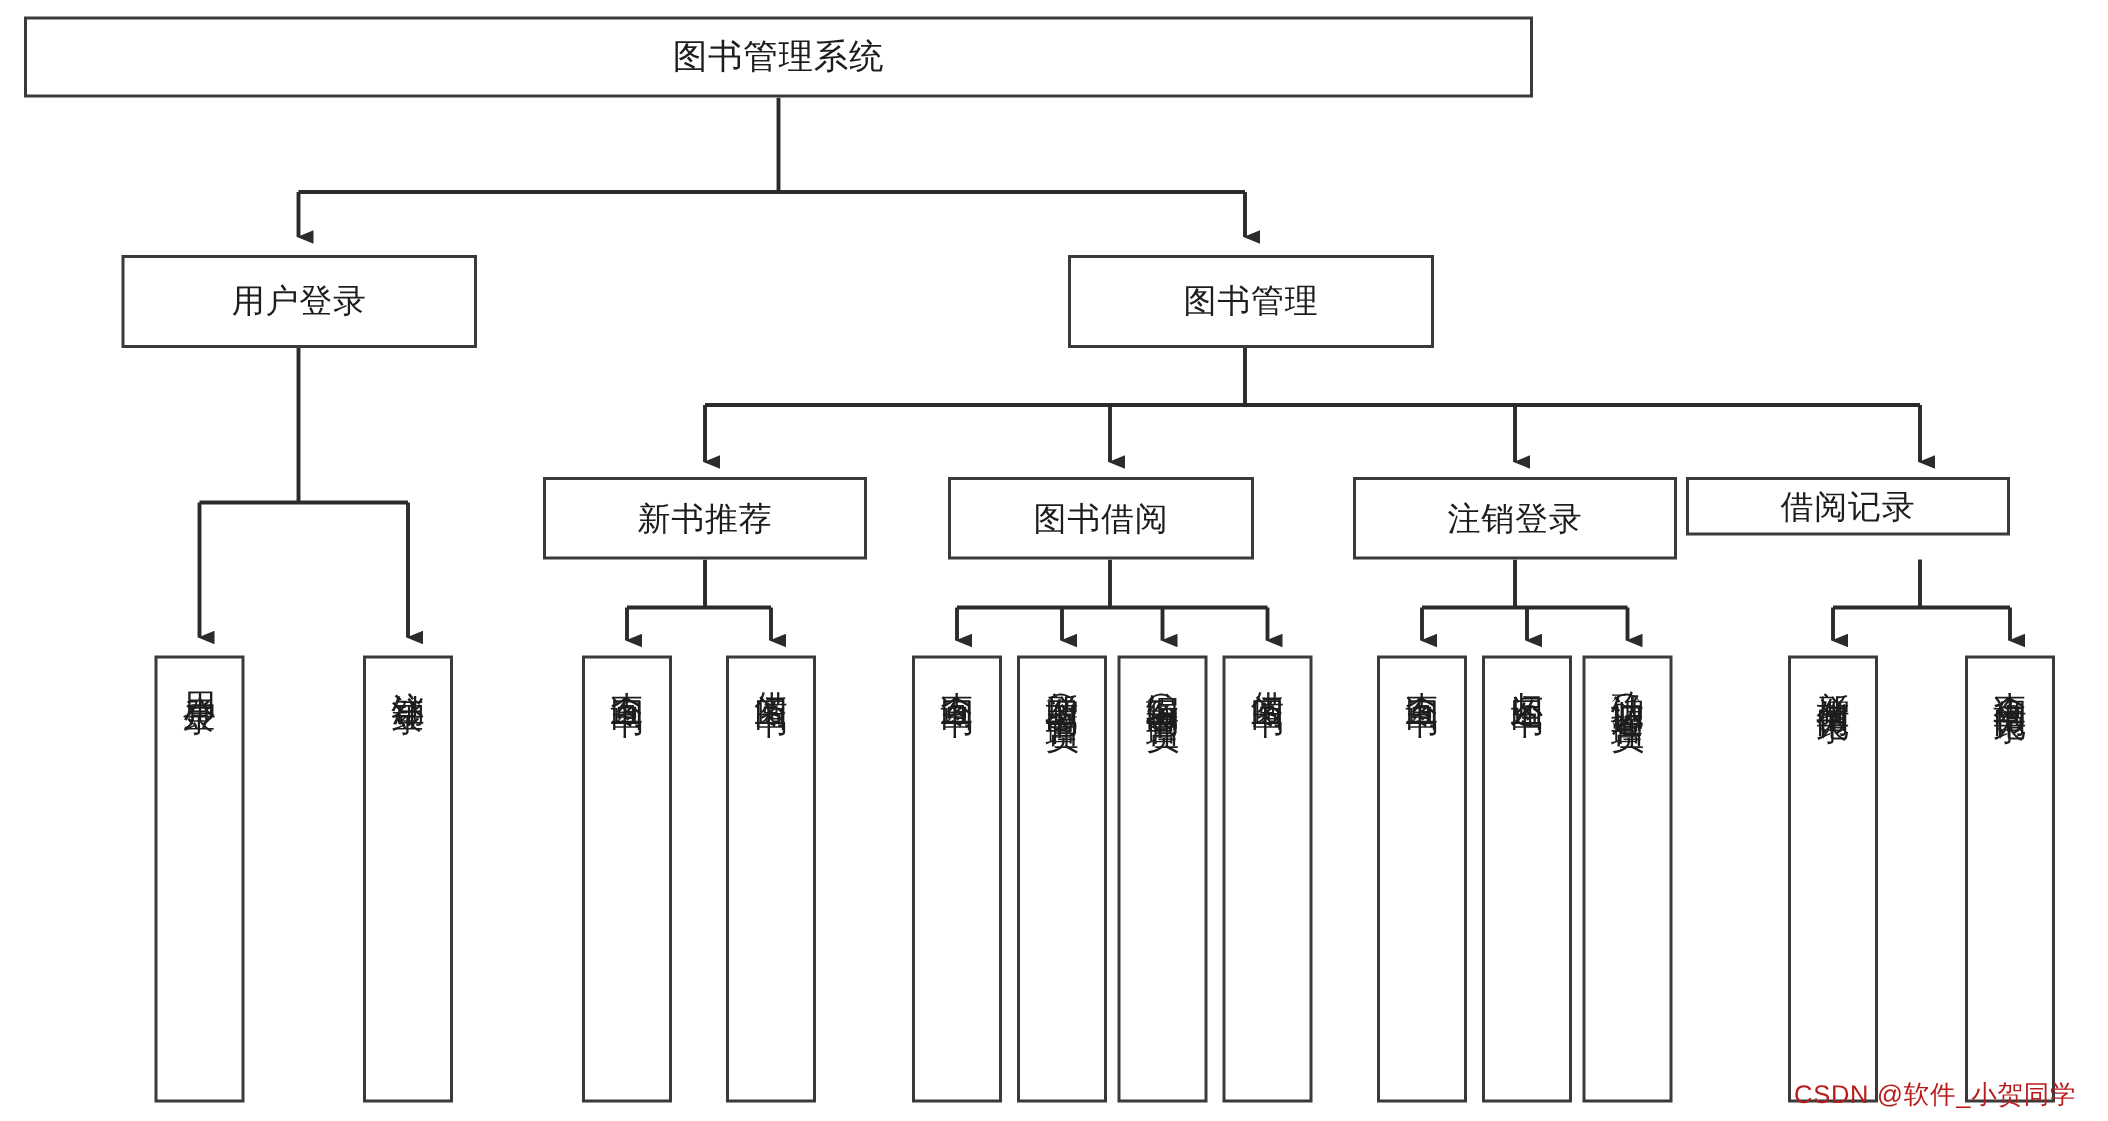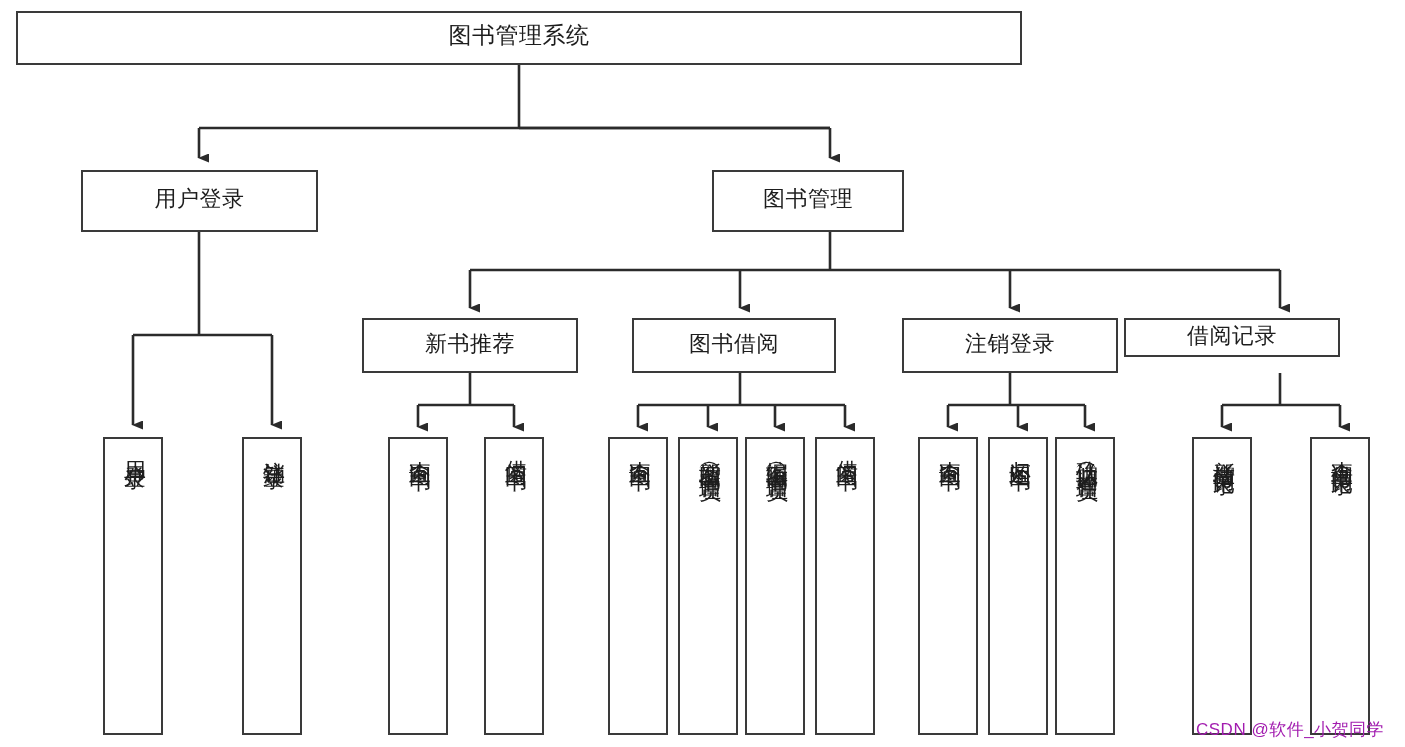--- a/index.html
+++ b/index.html
@@ -26,21 +26,20 @@
   }
   .node-box {
     position: absolute;
     box-sizing: border-box;
     border: 2px solid #3a3a3a;
     background: #ffffff;
     display: flex;
     align-items: center;
     justify-content: center;
     color: #1d1d1d;
-    font-family: Liberation Mono, monospace;
   }
   .node-label {
     display: block;
     text-align: center;
     line-height: 1.18;
     letter-spacing: 0.5px;
   }
   .node-horizontal .node-label {
     font-size: 22px;
   }
@@ -54,21 +53,21 @@
   .node-vertical .node-label {
     writing-mode: vertical-rl;
     text-orientation: upright;
     font-size: 22px;
     letter-spacing: 3px;
     line-height: 1;
     margin: 0 auto;
   }
   .watermark {
     position: absolute;
-    color: #a21caf;
+    color: #b91c1c;
     font-size: 17px;
     white-space: nowrap;
     letter-spacing: 0.5px;
   }
 </style>
 </head>
 <body>
 
 <div id="diagram-root">
 
@@ -124,21 +123,21 @@
     </g>
   </svg>
 
   <div class="node-box node-horizontal node-root" style="left:16px; top:11px; width:1006px; height:54px;">
     <span class="node-label">图书管理系统</span>
   </div>
 
   <div class="node-box node-horizontal" style="left:81px; top:170px; width:237px; height:62px;">
     <span class="node-label">用户登录</span>
   </div>
-  <div class="node-box node-horizontal" style="left:712px; top:170px; width:192px; height:62px;">
+  <div class="node-box node-horizontal" style="left:712px; top:170px; width:244px; height:62px;">
     <span class="node-label">图书管理</span>
   </div>
 
   <div class="node-box node-horizontal" style="left:362px; top:318px; width:216px; height:55px;">
     <span class="node-label">新书推荐</span>
   </div>
   <div class="node-box node-horizontal" style="left:632px; top:318px; width:204px; height:55px;">
     <span class="node-label">图书借阅</span>
   </div>
   <div class="node-box node-horizontal" style="left:902px; top:318px; width:216px; height:55px;">

